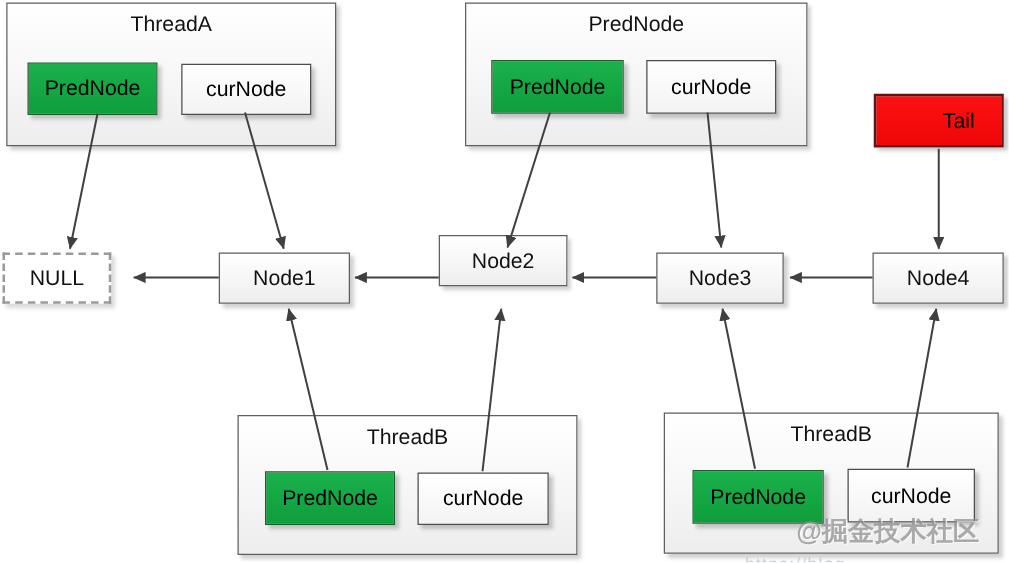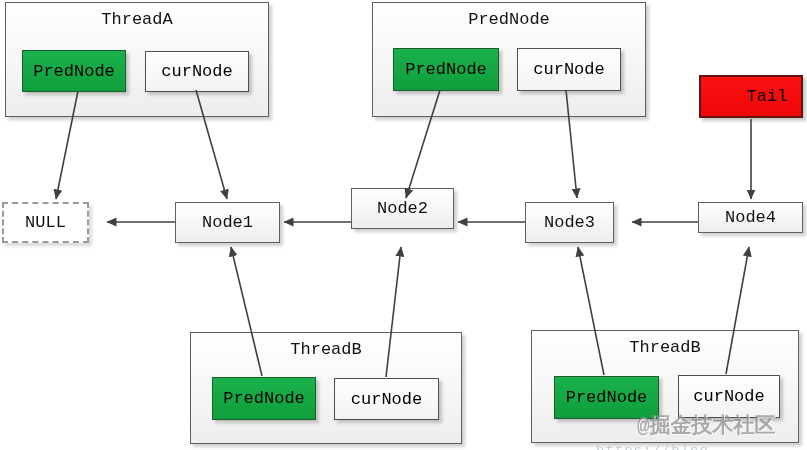--- a/index.html
+++ b/index.html
@@ -1,18 +1,18 @@
 <!DOCTYPE html>
 <html><head>
 <meta charset="utf-8">
 <style>
   html,body{margin:0;padding:0;background:#ffffff;}
   .canvas{
     position:relative;width:807px;height:450px;background:#ffffff;
-    font-family:Liberation Mono, monospace;overflow:hidden;
+    font-family:Liberation Sans, sans-serif;overflow:hidden;
   }
   .box{
     position:absolute;box-sizing:border-box;
     border:1px solid #5f5f5f;
     background:linear-gradient(180deg,#ffffff 0%,#f6f6f6 55%,#ededed 100%);
     box-shadow:3px 3px 3px rgba(120,120,120,0.35);
     color:#111;
   }
   .thread-box{
     font-size:17px;
@@ -71,22 +71,22 @@
     <div class="thread-title">PredNode</div>
     <div class="inner-box green vcenter" style="left:20px;top:45px;width:106px;height:43px;">PredNode</div>
     <div class="inner-box vcenter" style="left:144px;top:45px;width:104px;height:43px;">curNode</div>
   </div>
 
   <div class="inner-box red vcenter" style="left:699px;top:75px;width:104px;height:43px;">Tail</div>
 
   <div class="null-box vcenter" style="left:2px;top:202px;width:87px;height:41px;">NULL</div>
   <div class="box node-box vcenter" style="left:175px;top:202px;width:105px;height:41px;">Node1</div>
   <div class="box node-box vcenter" style="left:351px;top:188px;width:103px;height:41px;">Node2</div>
-  <div class="box node-box vcenter" style="left:525px;top:202px;width:89px;height:41px;">Node3</div>
-  <div class="box node-box vcenter" style="left:698px;top:202px;width:105px;height:31px;">Node4</div>
+  <div class="box node-box vcenter" style="left:525px;top:202px;width:102px;height:41px;">Node3</div>
+  <div class="box node-box vcenter" style="left:698px;top:202px;width:105px;height:41px;">Node4</div>
 
   <div class="box thread-box" style="left:190px;top:332px;width:272px;height:112px;">
     <div class="thread-title">ThreadB</div>
     <div class="inner-box green vcenter" style="left:21px;top:44px;width:104px;height:43px;">PredNode</div>
     <div class="inner-box vcenter" style="left:143px;top:45px;width:105px;height:42px;">curNode</div>
   </div>
 
   <div class="box thread-box" style="left:531px;top:330px;width:268px;height:113px;">
     <div class="thread-title">ThreadB</div>
     <div class="inner-box green vcenter" style="left:22px;top:45px;width:105px;height:43px;">PredNode</div>

